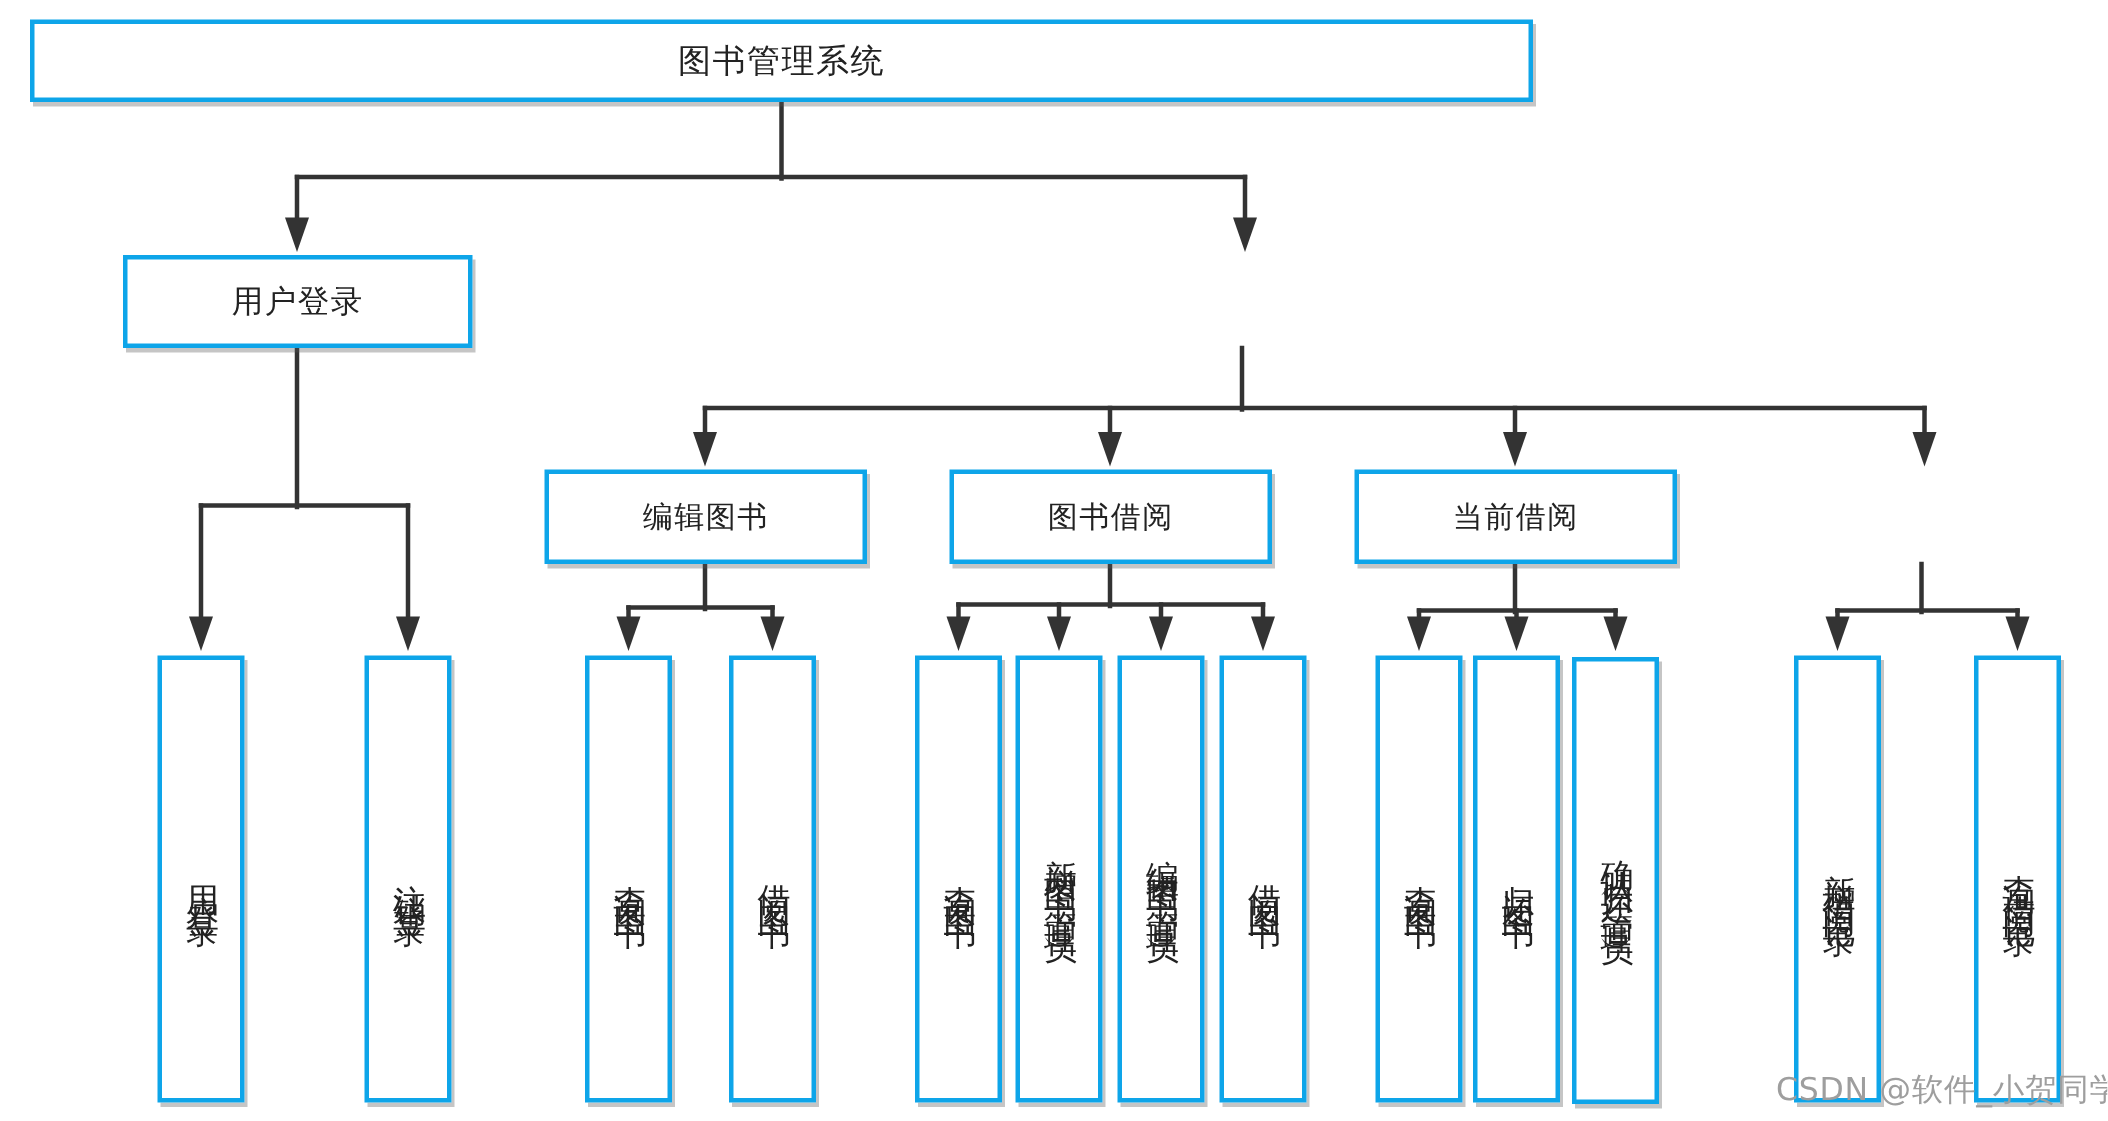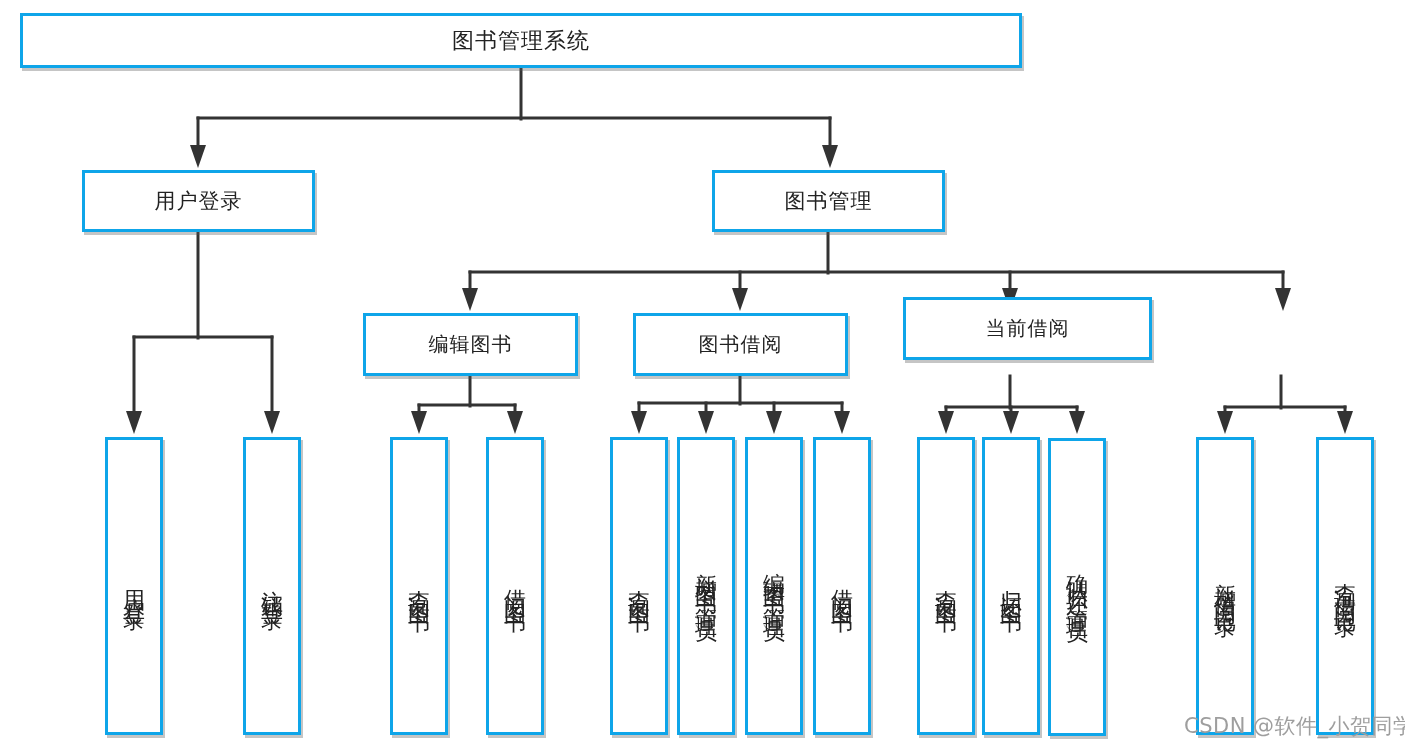--- a/index.html
+++ b/index.html
@@ -132,31 +132,28 @@
     </g>
   </svg>
 
   <div class="box root" style="left:20px; top:13px; width:1002px; height:55px">
     <span class="h-label">图书管理系统</span>
   </div>
 
   <div class="box lvl1" style="left:82px; top:170px; width:233px; height:62px">
     <span class="h-label">用户登录</span>
   </div>
-  <div class="box lvl1" style="left:712px; top:170px; width:233px; height:62px">
-    <span class="h-label">图书管理</span>
-  </div>
 
   <div class="box lvl2" style="left:363px; top:313px; width:215px; height:63px">
     <span class="h-label">编辑图书</span>
   </div>
   <div class="box lvl2" style="left:633px; top:313px; width:215px; height:63px">
     <span class="h-label">图书借阅</span>
   </div>
-  <div class="box lvl2" style="left:903px; top:297px; width:249px; height:63px">
+  <div class="box lvl2" style="left:903px; top:313px; width:215px; height:63px">
     <span class="h-label">当前借阅</span>
   </div>
 
   <div class="box tall" style="left:105px; top:437px; width:58px; height:298px">
     <span class="v-label">用户登录</span>
   </div>
   <div class="box tall" style="left:243px; top:437px; width:58px; height:298px">
     <span class="v-label">注销登录</span>
   </div>
 

